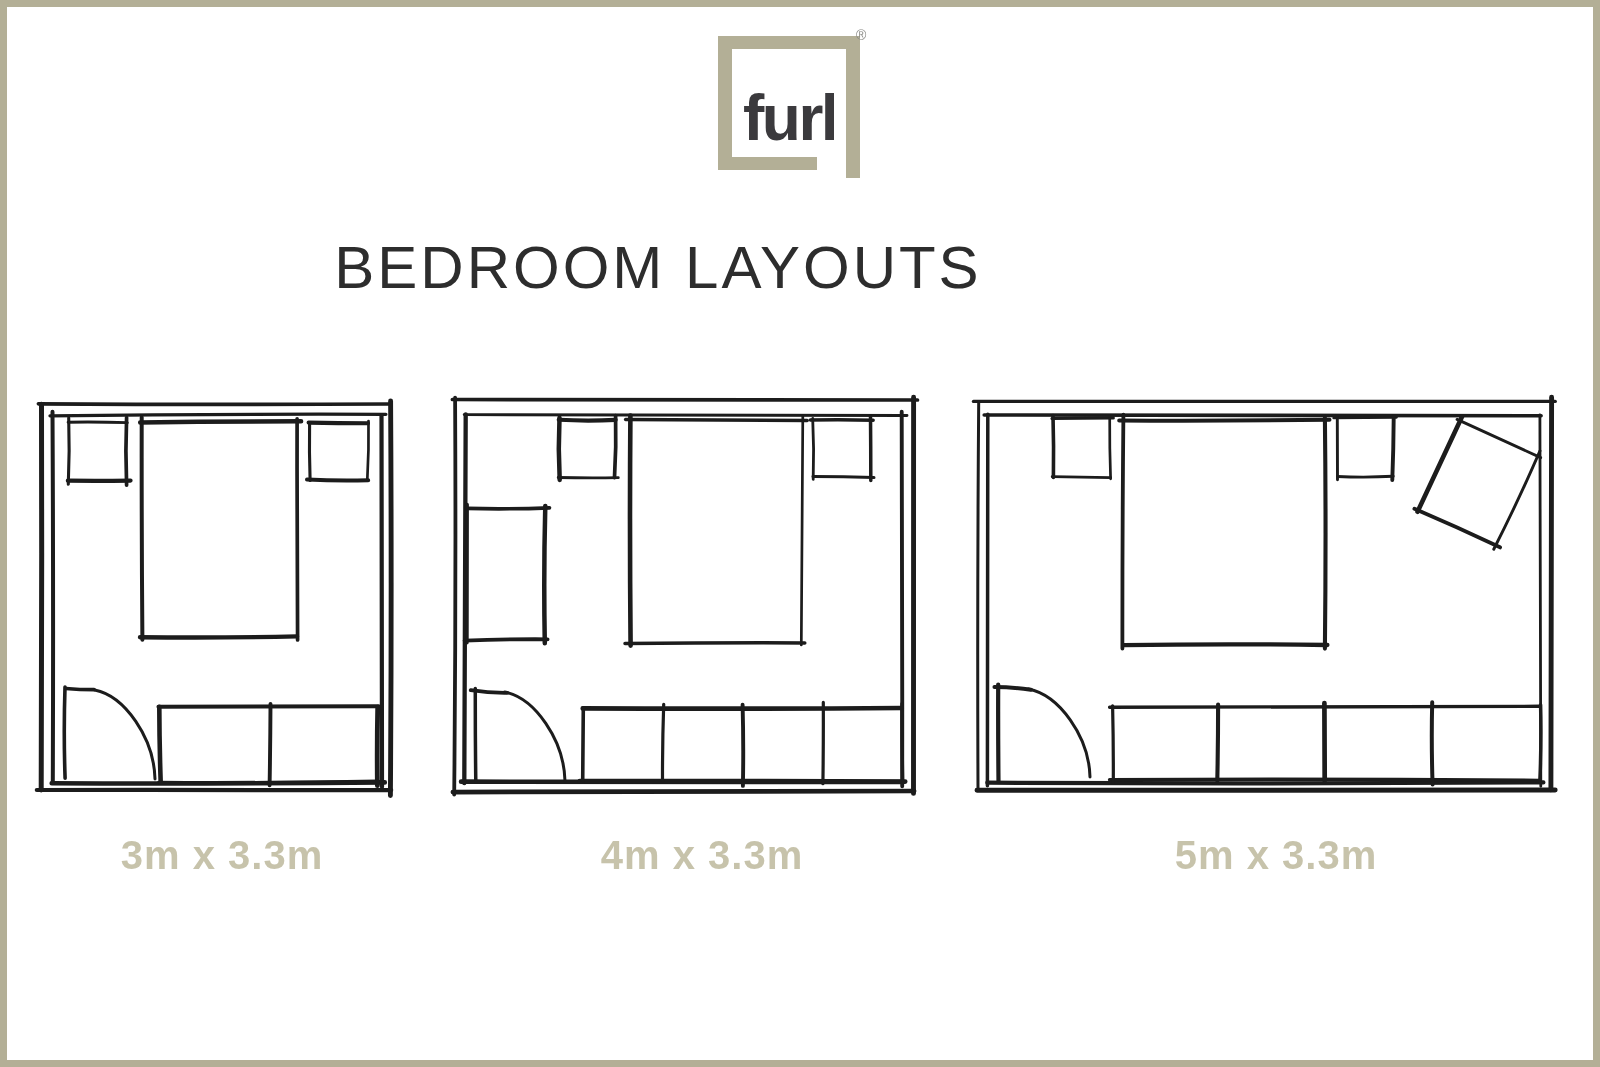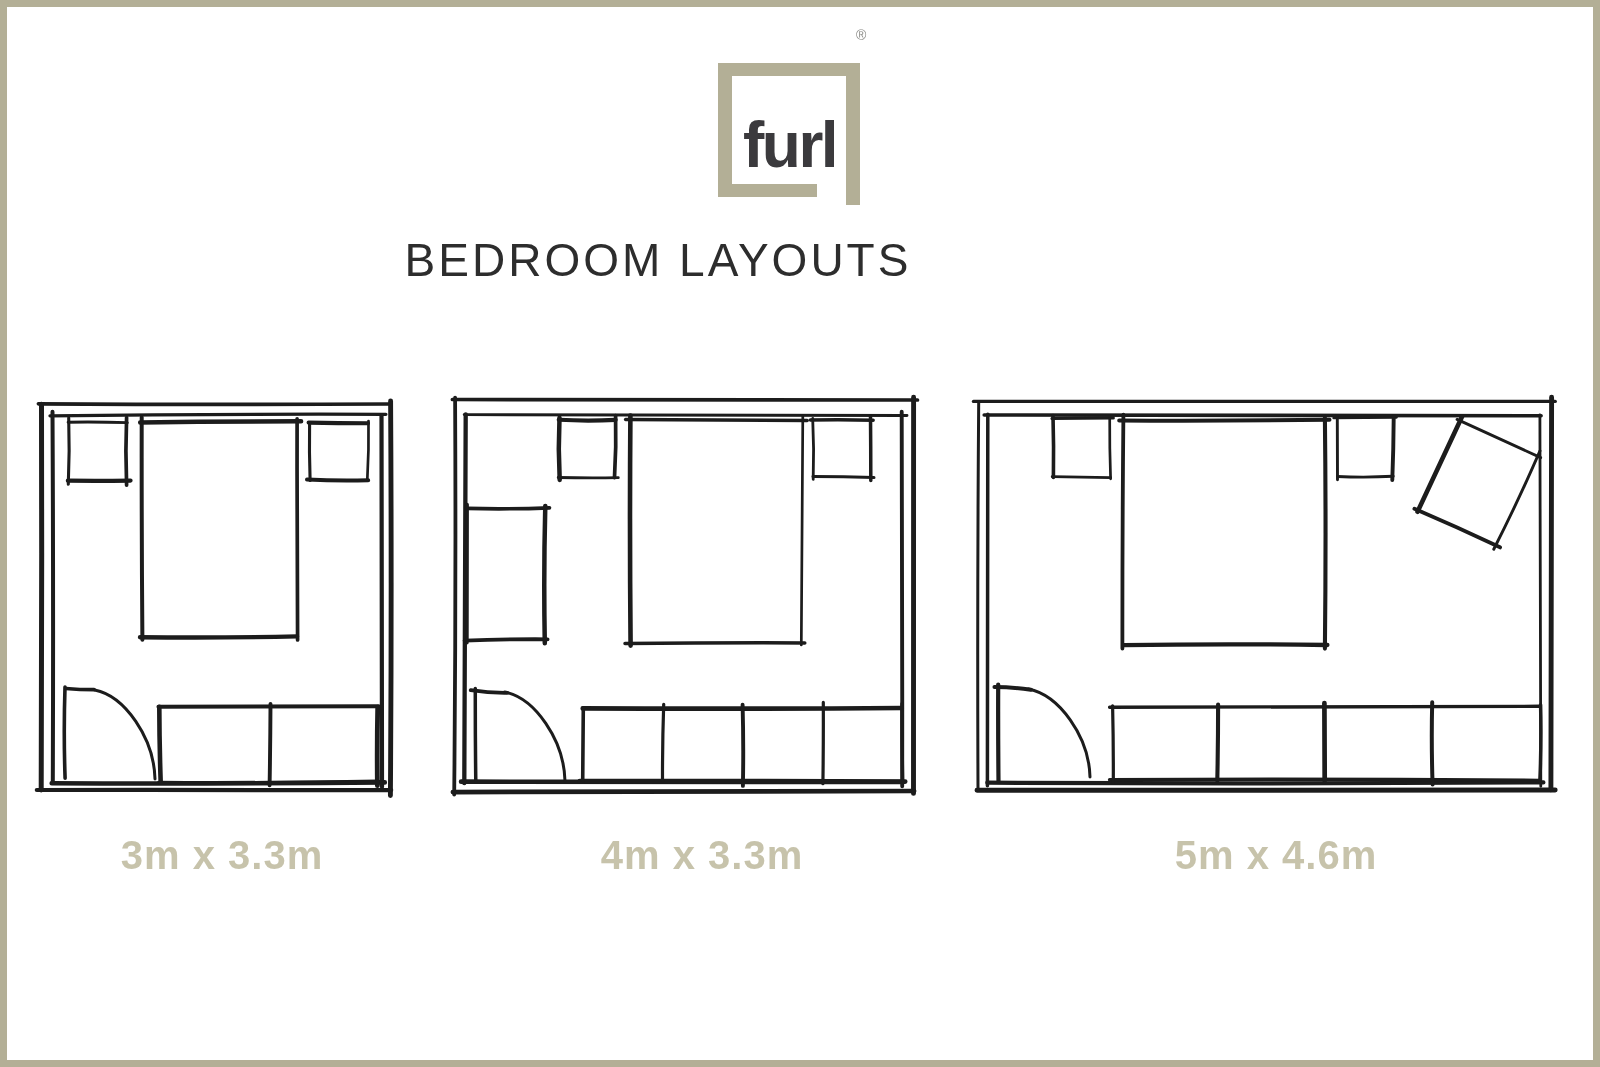--- a/index.html
+++ b/index.html
@@ -10,40 +10,40 @@
     overflow:hidden;
     font-family:"Liberation Sans", sans-serif;
   }
   .border-overlay{
     position:absolute;inset:0;
     border:7px solid var(--khaki,#b3af96);
     pointer-events:none;
     z-index:10;
   }
   
-  .logo{position:absolute;left:718px;top:36px;width:172px;height:142px;margin-top:27px;}
+  .logo{position:absolute;left:718px;top:36px;width:172px;height:142px;}
   .logo .bar{position:absolute;background:var(--khaki,#b3af96);}
   .bar-top{left:0;top:0;width:142px;height:13px;}
   .bar-left{left:0;top:0;width:14px;height:134px;}
   .bar-bottom{left:0;top:121px;width:99px;height:13px;}
   .bar-right{left:128px;top:0;width:14px;height:142px;}
   .logo-text{
     position:absolute;left:25px;top:50px;
     font-size:64px;font-weight:700;letter-spacing:-2.5px;line-height:1;
     color:var(--logo-ink,#3b3a3d);
   }
   .reg{
     position:absolute;left:856px;top:27px;
     font-size:14px;color:#8a8a86;
   }
   
   .title{
     position:absolute;left:0;top:233px;width:1316px;margin:0;
     text-align:center;
-    font-size:46px;font-weight:300;letter-spacing:3px;
+    font-size:60px;font-weight:300;letter-spacing:3px;
     color:var(--title-ink,#2d2d2d);
   }
   
   svg.plan{position:absolute;overflow:visible;}
   .plan-label{
     position:absolute;top:833px;
     transform:translateX(-50%);
     font-size:40px;font-weight:700;letter-spacing:1px;
     color:var(--label-khaki,#c7c3ab);
     white-space:nowrap;
@@ -212,16 +212,16 @@
         <g>
           <path d="M21.2 284.5 Q21.0 332.7 21.5 381.0" stroke-width="4.2"></path>
           <path d="M17.5 287.0 Q35.7 287.2 53.9 289.7" stroke-width="4.1"></path>
           <path d="M51.36 289 C 82.18 295, 112 336.5, 113 377" stroke-width="3"></path>
         </g>
       </g>
     </svg>
 
   <div class="plan-label label-1">3m x 3.3m</div>
   <div class="plan-label label-2">4m x 3.3m</div>
-  <div class="plan-label label-3">5m x 4.6m</div>
+  <div class="plan-label label-3">5m x 3.3m</div>
 
   <div class="border-overlay"></div>
 </div>
 
 </body></html>

